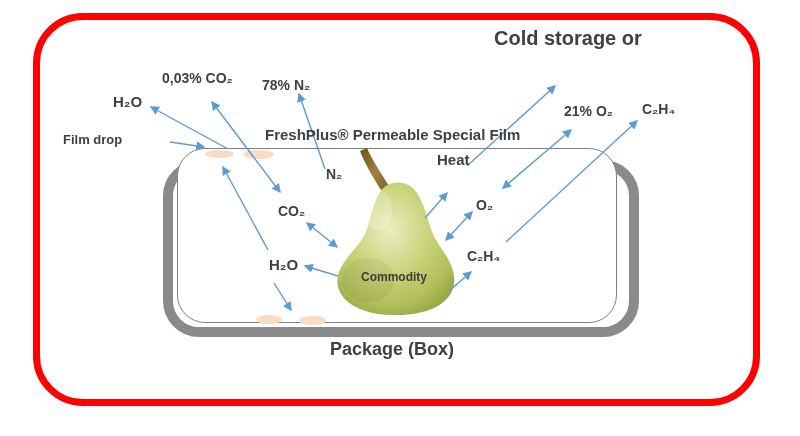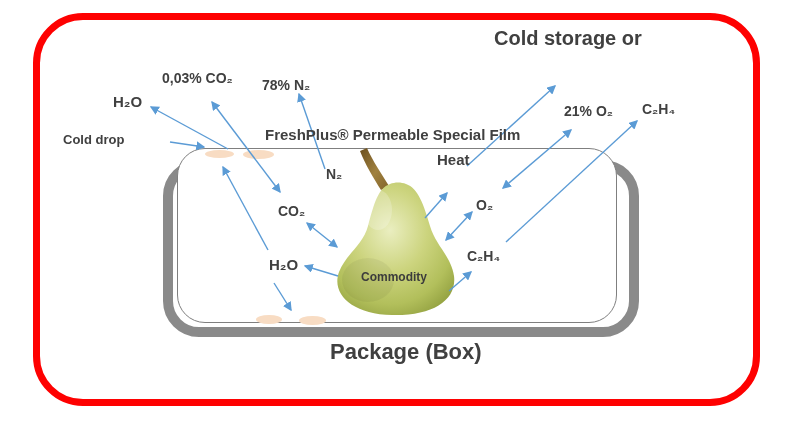--- a/index.html
+++ b/index.html
@@ -15,21 +15,21 @@
     position:absolute;left:163px;top:160px;width:476px;height:177px;
     border:10px solid #8a8a8a;border-radius:36px;box-sizing:border-box;
   }
   .film-box{
     position:absolute;left:177px;top:148px;width:440px;height:175px;
     background:#ffffff;border:1.5px solid #7f7f7f;border-radius:28px;box-sizing:border-box;
   }
   .drop{position:absolute;background:#f8dcc3;border-radius:50%;}
   .lbl{position:absolute;white-space:nowrap;color:#404040;font-weight:bold;}
   .fs13{font-size:13px;} .fs14{font-size:14px;} .fs15{font-size:15px;margin-left:8px;}
-  .fs18{font-size:22px;} .fs20{font-size:20px;line-height:24px;}
+  .fs18{font-size:18px;} .fs20{font-size:20px;line-height:24px;}
   .fs12{font-size:12px;}
   .abs{position:absolute;left:0;top:0;}
   #commodity{color:#3c3c3c;}
 </style>
 </head>
 <body>
 
 <div id="canvas">
 
   <div class="red-frame"></div>
@@ -81,21 +81,21 @@
       <line x1="425" y1="218" x2="447" y2="193" marker-end="url(#ah)"></line>
       <line x1="467" y1="166" x2="555" y2="86" marker-end="url(#ah)"></line>
       <line x1="503" y1="188" x2="571" y2="130" marker-start="url(#ah)" marker-end="url(#ah)"></line>
       <line x1="446" y1="240" x2="472" y2="212" marker-start="url(#ah)" marker-end="url(#ah)"></line>
       <line x1="449" y1="291" x2="471" y2="272" marker-end="url(#ah)"></line>
       <line x1="506" y1="242" x2="637" y2="121" marker-end="url(#ah)"></line>
     </g>
   </svg>
 
   <div class="lbl fs15" style="left:105px;top:93px;">H₂O</div>
-  <div class="lbl fs13" style="left:63px;top:132px;">Cold drop</div>
+  <div class="lbl fs13" style="left:63px;top:132px;">Film drop</div>
   <div class="lbl fs14" style="left:162px;top:70px;">0,03% CO₂</div>
   <div class="lbl fs14" style="left:262px;top:61px;margin-top:16px;">78% N₂</div>
   <div class="lbl fs14" style="left:564px;top:103px;text-align:center;">21% O₂</div>
   <div class="lbl fs14" style="left:642px;top:101px;">C₂H₄</div>
 
   <div class="lbl fs20" style="left:494px;top:26px;">
     <div>Cold storage or</div>
   </div>
 
   <div class="lbl fs15" style="left:257px;top:126px;">FreshPlus® Permeable Special Film</div>

